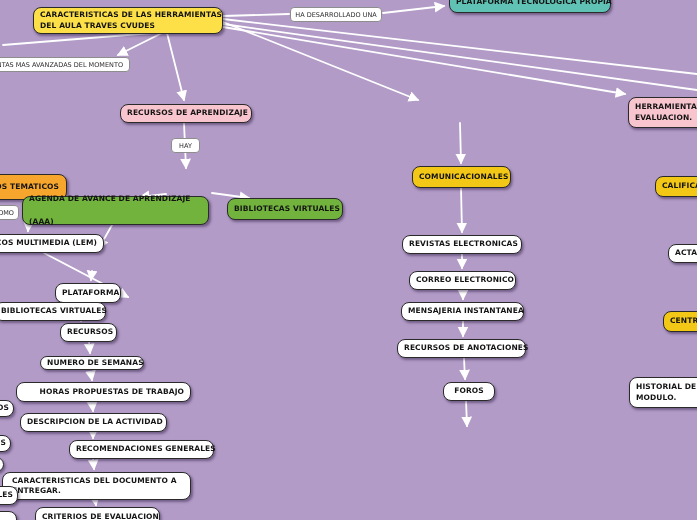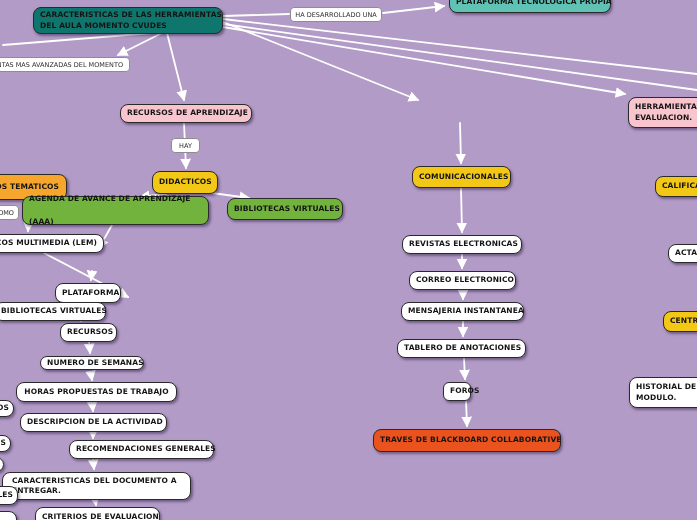--- a/index.html
+++ b/index.html
@@ -25,21 +25,21 @@
     line-height:1.35;
     text-align:center;
     display:flex;
     flex-direction:column;
     justify-content:center;
     box-shadow:1.5px 2px 2.5px rgba(35,20,55,.45);
   }
   .node .ln{display:block;white-space:nowrap;}
   .ta-l{text-align:left;}
   .ta-r{text-align:right;}
-  .k-pinkstrong{background:#0f766e;}
+  .k-pinkstrong{background:#fde047;}
   .k-pink{background:#f8c4cd;}
   .k-teal{background:#5fc2b5;}
   .k-gold{background:#f3c716;}
   .k-orange{background:#f6a52d;}
   .k-green{background:#71b33d;gap:12px;}
   .k-red{background:#ea531d;}
   .k-white{background:#ffffff;}
   .label{
     position:absolute;
     z-index:3;
@@ -98,21 +98,21 @@
       <line x1="462" y1="253" x2="462" y2="268" marker-end="url(#ah)"></line>
       <line x1="463" y1="289" x2="463" y2="299" marker-end="url(#ah)"></line>
       <line x1="463" y1="321" x2="463" y2="336" marker-end="url(#ah)"></line>
       <line x1="464" y1="358" x2="465" y2="379" marker-end="url(#ah)"></line>
       <line x1="466" y1="400" x2="467" y2="426" marker-end="url(#ah)"></line>
     </g>
   </svg>
 
   <div class="node k-pinkstrong ta-l" style="left:33px;top:7px;width:190px;height:27px;">
     <span class="ln">CARACTERISTICAS DE LAS HERRAMIENTAS</span>
-    <span class="ln">DEL AULA MOMENTO  CVUDES</span>
+    <span class="ln">DEL AULA TRAVES  CVUDES</span>
   </div>
 
   <div class="label" style="left:290px;top:7px;width:92px;height:15px;">
     <span>HA DESARROLLADO UNA</span>
   </div>
   <div class="label" style="left:-40px;top:57px;width:170px;height:15px;justify-content:flex-end;padding-right:6px;">
     <span>NTAS MAS AVANZADAS DEL MOMENTO</span>
   </div>
   <div class="label" style="left:171px;top:138px;width:29px;height:15px;">
     <span>HAY</span>
@@ -125,23 +125,20 @@
     <span class="ln">PLATAFORMA TECNOLOGICA PROPIA</span>
   </div>
   <div class="node k-pink" style="left:120px;top:104px;width:132px;height:19px;">
     <span class="ln">RECURSOS DE APRENDIZAJE</span>
   </div>
   <div class="node k-pink ta-l" style="left:628px;top:97px;width:110px;height:31px;">
     <span class="ln">HERRAMIENTAS</span>
     <span class="ln">EVALUACION.</span>
   </div>
 
-  <div class="node k-gold" style="left:152px;top:171px;width:66px;height:23px;">
-    <span class="ln">DIDACTICOS</span>
-  </div>
   <div class="node k-orange ta-r" style="left:-28px;top:174px;width:95px;height:26px;padding-right:7px;">
     <span class="ln">OS TEMATICOS</span>
   </div>
   <div class="node k-green ta-l" style="left:22px;top:196px;width:187px;height:29px;">
     <span class="ln">AGENDA DE AVANCE DE APRENDIZAJE</span>
     <span class="ln">(AAA)</span>
   </div>
   <div class="node k-green" style="left:227px;top:198px;width:116px;height:22px;">
     <span class="ln">BIBLIOTECAS VIRTUALES</span>
   </div>
@@ -153,21 +150,21 @@
   </div>
   <div class="node k-white" style="left:-6px;top:302px;width:112px;height:19px;">
     <span class="ln">BIBLIOTECAS VIRTUALES</span>
   </div>
   <div class="node k-white" style="left:60px;top:323px;width:57px;height:19px;">
     <span class="ln">RECURSOS</span>
   </div>
   <div class="node k-white" style="left:40px;top:356px;width:104px;height:14px;">
     <span class="ln">NUMERO DE SEMANAS</span>
   </div>
-  <div class="node k-white" style="left:16px;top:382px;width:161px;height:20px;">
+  <div class="node k-white" style="left:16px;top:382px;width:175px;height:20px;text-align:right;">
     <span class="ln">HORAS PROPUESTAS DE TRABAJO</span>
   </div>
   <div class="node k-white" style="left:20px;top:413px;width:147px;height:19px;">
     <span class="ln">DESCRIPCION DE LA ACTIVIDAD</span>
   </div>
   <div class="node k-white" style="left:21px;top:440px;width:145px;height:19px;margin-left:48px;">
     <span class="ln">RECOMENDACIONES GENERALES</span>
   </div>
   <div class="node k-white ta-l" style="left:2px;top:472px;width:189px;height:28px;padding-left:9px;">
     <span class="ln">CARACTERISTICAS DEL DOCUMENTO A</span>
@@ -195,27 +192,24 @@
   <div class="node k-white" style="left:402px;top:235px;width:120px;height:19px;">
     <span class="ln">REVISTAS ELECTRONICAS</span>
   </div>
   <div class="node k-white" style="left:409px;top:271px;width:107px;height:19px;">
     <span class="ln">CORREO ELECTRONICO</span>
   </div>
   <div class="node k-white" style="left:401px;top:302px;width:123px;height:19px;">
     <span class="ln">MENSAJERIA INSTANTANEA</span>
   </div>
   <div class="node k-white" style="left:397px;top:339px;width:129px;height:19px;">
-    <span class="ln">TABLERO DE ANOTACIONES</span>
-  </div>
-  <div class="node k-white" style="left:443px;top:382px;width:28px;height:19px;border-radius:6px;">
+    <span class="ln">RECURSOS DE ANOTACIONES</span>
+  </div>
+  <div class="node k-white" style="left:443px;top:382px;width:52px;height:19px;">
     <span class="ln">FOROS</span>
-  </div>
-  <div class="node k-red" style="left:373px;top:429px;width:188px;height:23px;">
-    <span class="ln">TRAVES DE BLACKBOARD COLLABORATIVE</span>
   </div>
 
   <div class="node k-gold ta-l" style="left:655px;top:176px;width:85px;height:21px;">
     <span class="ln">CALIFICA</span>
   </div>
   <div class="node k-white ta-l" style="left:668px;top:244px;width:60px;height:19px;">
     <span class="ln">ACTA</span>
   </div>
   <div class="node k-gold ta-l" style="left:663px;top:311px;width:70px;height:21px;">
     <span class="ln">CENTR</span>

